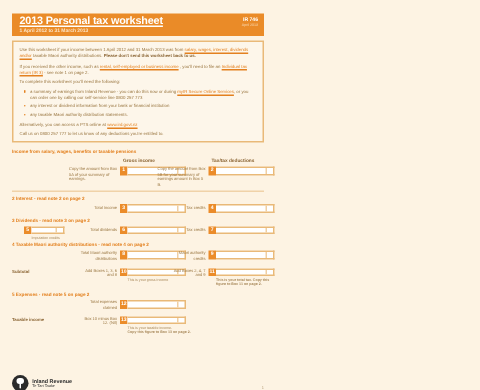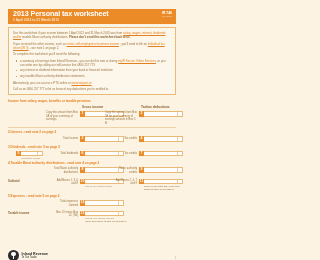--- a/index.html
+++ b/index.html
@@ -11,21 +11,21 @@
     -webkit-font-smoothing:none;
   }
   .page{position:relative;width:184px;height:260px;box-sizing:border-box;padding:0 8px;}
 
   
   .hdr{
     position:relative;margin-top:9px;height:15px;
     background:#ea8b28;border-radius:0 0 0 0;
     padding:1px 6px 0 5px;box-sizing:border-box;
   }
-  .hdr-title{font-size:7.2px;font-weight:bold;color:#ffffff;line-height:8px;letter-spacing:-0.1px;white-space:nowrap;}
+  .hdr-title{font-size:7.2px;font-weight:bold;color:#ffffff;line-height:8px;letter-spacing:-0.1px;white-space:nowrap;text-decoration:underline;}
   .hdr-sub{font-size:3.3px;font-weight:bold;color:#fde4c4;line-height:4px;white-space:nowrap;}
   .hdr-code{position:absolute;right:4px;top:2px;text-align:right;}
   .hdr-code .c1{font-size:3.4px;font-weight:bold;color:#ffffff;line-height:4px;}
   .hdr-code .c2{font-size:2.4px;color:#fbdcb6;line-height:3px;}
 
   
   .intro{
     margin-top:3px;border:0.5px solid #e9b978;background:#fdf6ea;
     padding:3px 4px;box-sizing:border-box;
   }

